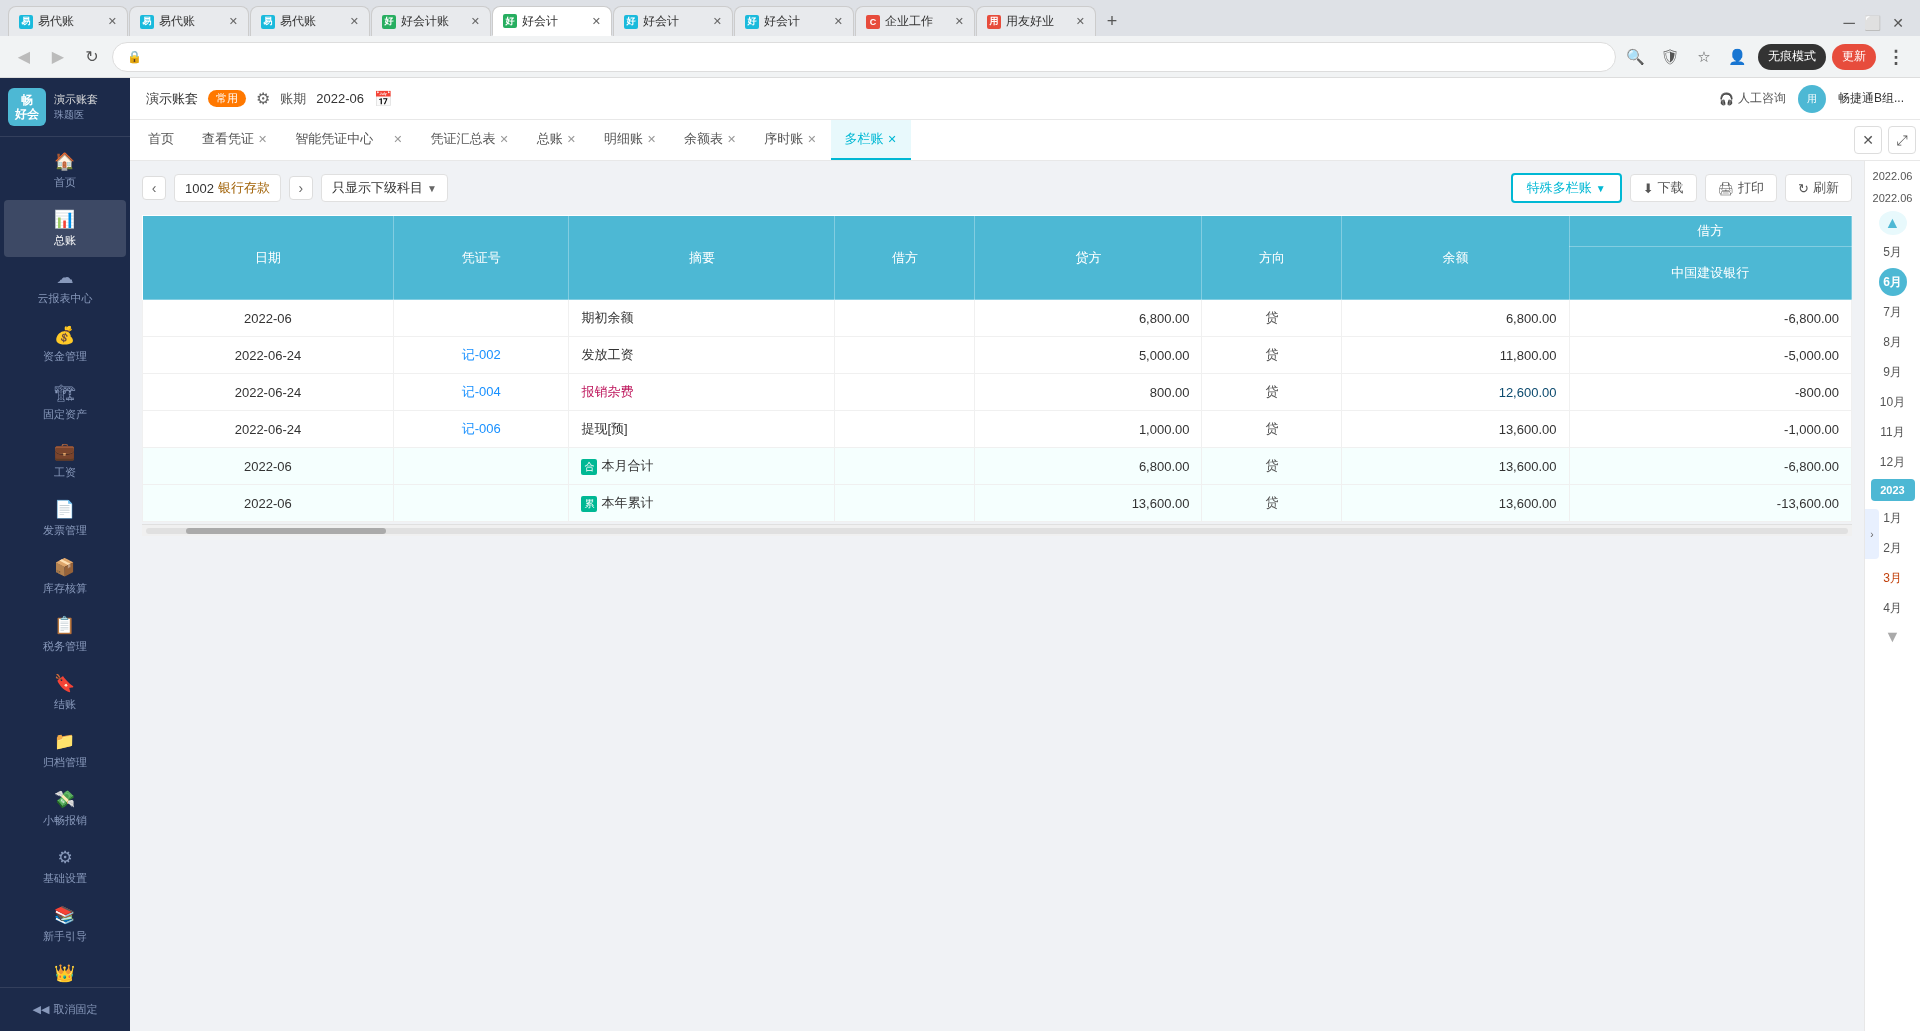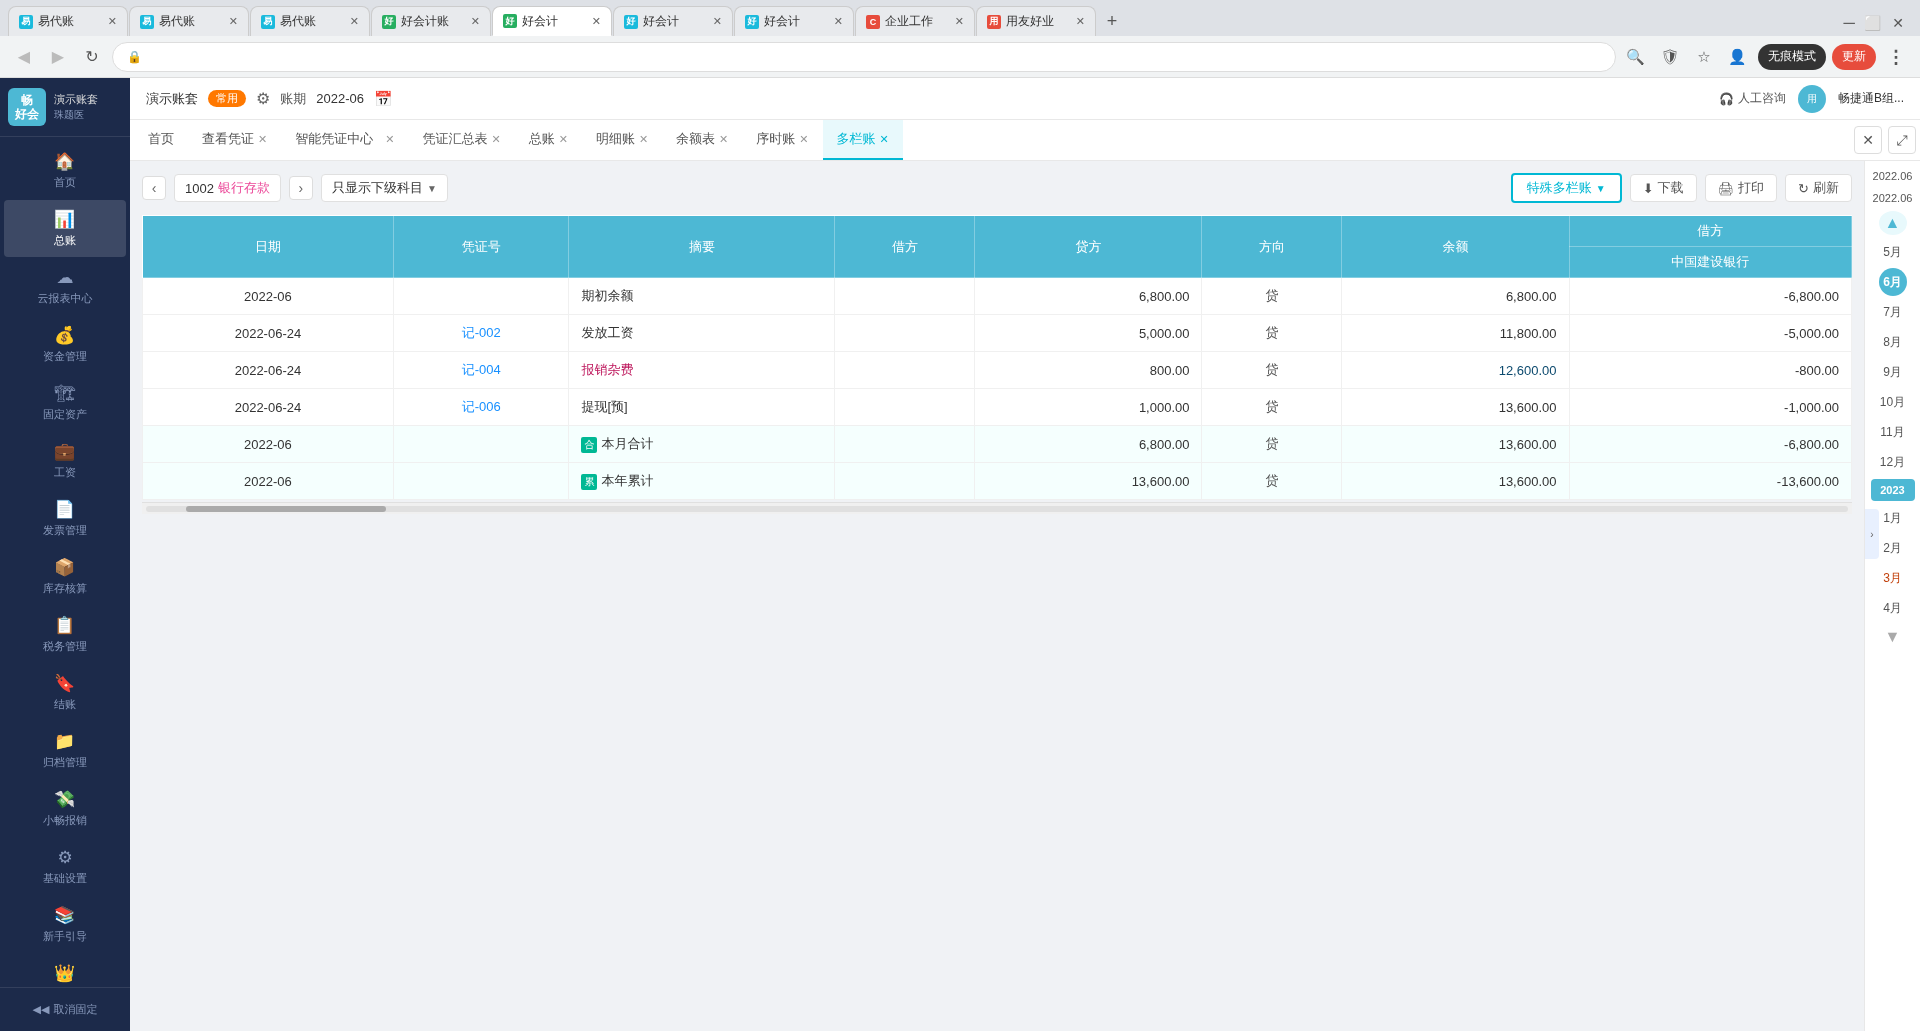--- a/index.html
+++ b/index.html
@@ -193,21 +193,21 @@
     </div>
 
     <div style="background:#fff;border-bottom:1px solid #e8e8e8;display:flex;align-items:center;padding:0 4px;overflow:hidden;">
       <div style="display:flex;align-items:center;padding:0 14px;height:40px;font-size:13px;color:#555;cursor:pointer;white-space:nowrap;gap:4px;border-bottom:2px solid transparent;">
         <span>首页</span>
       </div>
       <div style="display:flex;align-items:center;padding:0 14px;height:40px;font-size:13px;color:#555;cursor:pointer;white-space:nowrap;gap:4px;border-bottom:2px solid transparent;">
         <span>查看凭证</span>
         <span style="font-size:11px;color:#999;cursor:pointer;">✕</span>
       </div>
-      <div style="display:flex;align-items:center;padding:0 14px;height:40px;font-size:13px;color:#555;cursor:pointer;white-space:nowrap;gap:12px;border-bottom:2px solid transparent;justify-content:center;">
+      <div style="display:flex;align-items:center;padding:0 14px;height:40px;font-size:13px;color:#555;cursor:pointer;white-space:nowrap;gap:20px;border-bottom:2px solid transparent;justify-content:center;">
         <span>智能凭证中心</span>
         <span style="font-size:11px;color:#999;cursor:pointer;">✕</span>
       </div>
       <div style="display:flex;align-items:center;padding:0 14px;height:40px;font-size:13px;color:#555;cursor:pointer;white-space:nowrap;gap:4px;border-bottom:2px solid transparent;">
         <span>凭证汇总表</span>
         <span style="font-size:11px;color:#999;cursor:pointer;">✕</span>
       </div>
       <div style="display:flex;align-items:center;padding:0 14px;height:40px;font-size:13px;color:#555;cursor:pointer;white-space:nowrap;gap:4px;border-bottom:2px solid transparent;">
         <span>总账</span>
         <span style="font-size:11px;color:#999;cursor:pointer;">✕</span>
@@ -235,21 +235,21 @@
     </div>
 
     <div style="flex:1;display:flex;overflow:hidden;">
 
       <div style="flex:1;overflow:auto;padding:12px 12px 0 12px;">
 
         <div style="display:flex;align-items:center;gap:8px;margin-bottom:12px;">
           <span style="width:24px;height:24px;display:flex;align-items:center;justify-content:center;cursor:pointer;color:#666;font-size:14px;border:1px solid #ddd;border-radius:4px;background:#fff;">‹</span>
           <div style="display:flex;align-items:center;gap:4px;border:1px solid #e0e0e0;border-radius:4px;padding:4px 10px;background:#fff;cursor:pointer;">
             <span style="font-size:13px;color:#333;font-weight:500;">1002</span>
-            <span style="font-size:13px;color:#ec4899;">银行存款</span>
+            <span style="font-size:13px;color:#a16207;">银行存款</span>
           </div>
           <span style="width:24px;height:24px;display:flex;align-items:center;justify-content:center;cursor:pointer;color:#666;font-size:14px;border:1px solid #ddd;border-radius:4px;background:#fff;">›</span>
           <div style="border:1px solid #e0e0e0;border-radius:4px;padding:4px 10px;background:#fff;cursor:pointer;font-size:13px;color:#333;display:flex;align-items:center;gap:4px;">
             <span>只显示下级科目</span>
             <span style="font-size:10px;color:#666;">▼</span>
           </div>
           <div style="margin-left:auto;display:flex;align-items:center;gap:8px;">
             <div style="border:2px solid #00b8d4;color:#00b8d4;border-radius:4px;padding:4px 14px;cursor:pointer;font-size:13px;display:flex;align-items:center;gap:4px;background:#fff;">
               <span>特殊多栏账</span>
               <span style="font-size:10px;">▼</span>
@@ -275,21 +275,21 @@
               <th rowspan="2" style="padding:10px 12px;font-size:13px;font-weight:normal;text-align:center;border:1px solid rgba(255,255,255,0.3);">日期</th>
               <th rowspan="2" style="padding:10px 12px;font-size:13px;font-weight:normal;text-align:center;border:1px solid rgba(255,255,255,0.3);">凭证号</th>
               <th rowspan="2" style="padding:10px 12px;font-size:13px;font-weight:normal;text-align:center;border:1px solid rgba(255,255,255,0.3);">摘要</th>
               <th rowspan="2" style="padding:10px 12px;font-size:13px;font-weight:normal;text-align:center;border:1px solid rgba(255,255,255,0.3);">借方</th>
               <th rowspan="2" style="padding:10px 12px;font-size:13px;font-weight:normal;text-align:center;border:1px solid rgba(255,255,255,0.3);">贷方</th>
               <th rowspan="2" style="padding:10px 12px;font-size:13px;font-weight:normal;text-align:center;border:1px solid rgba(255,255,255,0.3);">方向</th>
               <th rowspan="2" style="padding:10px 12px;font-size:13px;font-weight:normal;text-align:center;border:1px solid rgba(255,255,255,0.3);">余额</th>
               <th style="padding:6px 12px;font-size:13px;font-weight:normal;text-align:center;border:1px solid rgba(255,255,255,0.3);">借方</th>
             </tr>
             <tr style="background:#4db8d4;color:#fff;">
-              <th style="padding:6px 12px;font-size:13px;font-weight:normal;text-align:center;border:1px solid rgba(255,255,255,0.3);">中国建设银行</th>
+              <th style="padding:17px 12px;font-size:13px;font-weight:normal;text-align:center;border:1px solid rgba(255,255,255,0.3);">中国建设银行</th>
             </tr>
           </thead>
           <tbody>
 
             <tr style="border-bottom:1px solid #f0f0f0;">
               <td style="padding:9px 12px;font-size:13px;color:#333;text-align:center;border:1px solid #f0f0f0;">2022-06</td>
               <td style="padding:9px 12px;font-size:13px;color:#333;text-align:center;border:1px solid #f0f0f0;"></td>
               <td style="padding:9px 12px;font-size:13px;color:#333;text-align:left;border:1px solid #f0f0f0;">期初余额</td>
               <td style="padding:9px 12px;font-size:13px;color:#333;text-align:right;border:1px solid #f0f0f0;"></td>
               <td style="padding:9px 12px;font-size:13px;color:#333;text-align:right;border:1px solid #f0f0f0;">6,800.00</td>

